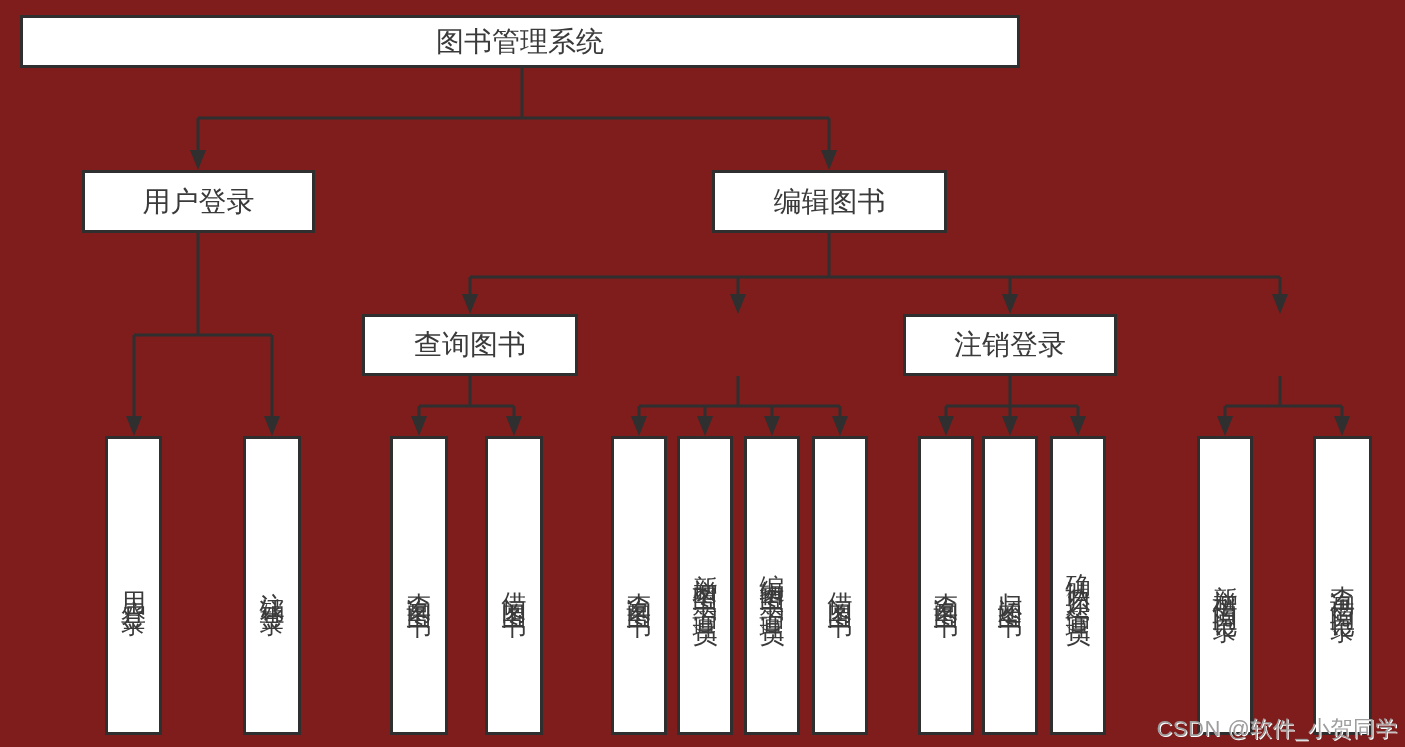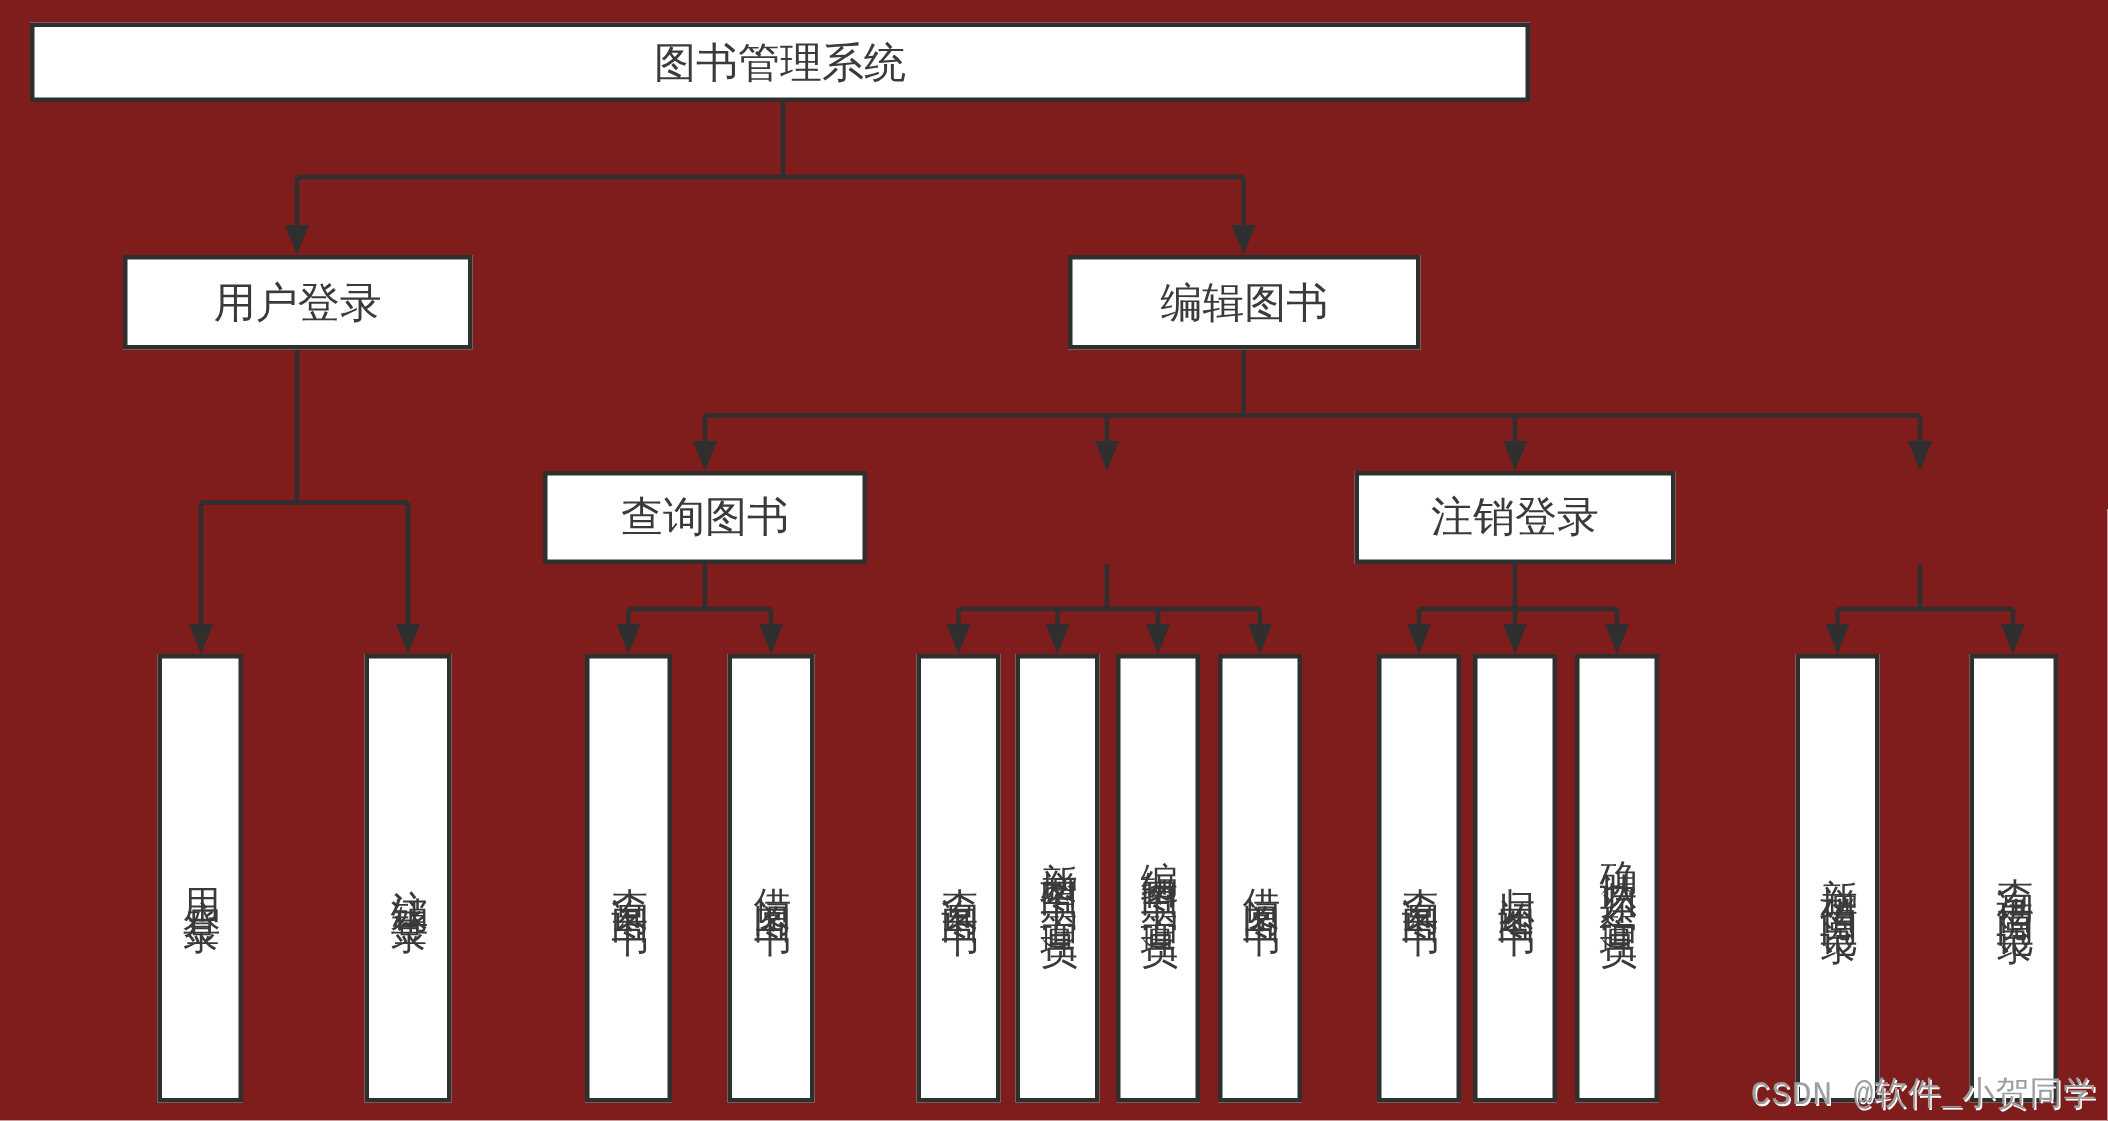--- a/index.html
+++ b/index.html
@@ -37,21 +37,20 @@
     white-space: normal;
   }
   .watermark {
     position: absolute;
     right: 7px;
     top: 714px;
     font-size: 22px;
     color: #9e9e9e;
     letter-spacing: 0.5px;
     text-shadow: 1px 1px 0 #ffffff;
-    font-family: Liberation Mono, monospace;
   }
 </style>
 </head>
 <body>
 
 <div class="canvas">
 
   <svg class="wires" viewBox="0 0 1405 747" xmlns="http://www.w3.org/2000/svg">
     <g stroke="#2f2f2f" stroke-width="3" fill="none">
 

